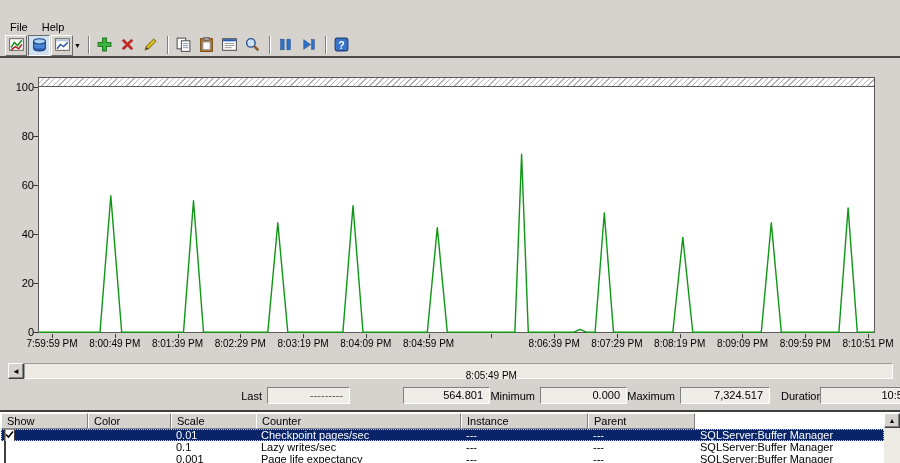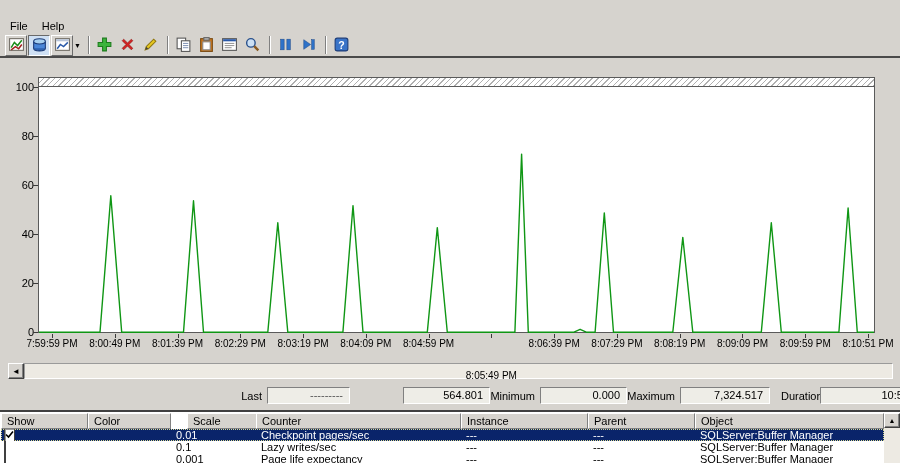--- a/index.html
+++ b/index.html
@@ -17,21 +17,21 @@
   .titlebar .title { color:#fff; font-weight:bold; font-size:11px; margin-left:4px; }
   .winbtns { position:absolute; right:-12px; top:2px; display:flex; gap:2px; }
   .winbtn {
     width:16px; height:14px; background:#d6d3ce; position:relative;
     border:1px solid; border-color:#fff #404040 #404040 #fff;
     box-shadow:inset -1px -1px 0 #808080;
   }
   .glyph-min { position:absolute; left:3px; bottom:2px; width:7px; height:2px; background:#000; }
   .glyph-max { position:absolute; left:3px; top:2px; width:9px; height:8px; border:1px solid #000; border-top:2px solid #000; }
   
-  .menubar { position:absolute; left:0; top:19px; width:832px; height:15px; display:flex; align-items:flex-start; padding-left:4px; gap:2px; }
+  .menubar { position:absolute; left:0; top:19px; width:832px; height:15px; display:flex; align-items:center; padding-left:4px; gap:2px; }
   .menuitem { padding:1px 6px; }
   
   .toolbar { position:absolute; left:0; top:34px; width:900px; height:24px; display:flex; align-items:center; padding-left:5px; border-bottom:2px solid #4a4a4a; }
   .tbtn { width:22px; height:21px; display:flex; align-items:center; justify-content:center; margin-right:1px; }
   .tbtn.raised { border:1px solid; border-color:#fff #6a6a6a #6a6a6a #fff; }
   .tbtn.pressed { border:1px solid; border-color:#6a6a6a #fff #fff #6a6a6a; background:#cfe0f4; }
   .tsep { width:2px; height:18px; margin:0 4px; border-left:1px solid #808080; border-right:1px solid #fff; }
   .dropdown-arrow { font-size:7px; margin:0 3px 0 0; color:#000; }
   
   .graph-panel { position:absolute; left:0; top:60px; width:900px; height:350px; background:#d6d3ce; }
@@ -239,25 +239,24 @@
       <div class="xlab" style="left: 773.24px;">8:09:59 PM</div>
       <div class="xtick" style="left: 868.01px;"></div>
       <div class="xlab" style="left: 836.01px;">8:10:51 PM</div>
     </div>
 
   <div class="legendwrap" id="legend">
     <div class="vscroll-btn">▲</div>
     <div class="vscroll-track"></div>
   <div class="lheader" style="left: 1px; width: 87px;">Show</div>
       <div class="lheader" style="left: 88px; width: 83px;">Color</div>
-      <div class="lheader" style="left: 171px; width: 108px; margin-left: 16px;">Scale</div>
+      <div class="lheader" style="left: 171px; width: 108px;">Scale</div>
       <div class="lheader" style="left: 256px; width: 205px;">Counter</div>
       <div class="lheader" style="left: 461px; width: 127px;">Instance</div>
       <div class="lheader" style="left: 588px; width: 107px;">Parent</div>
-      <div class="lheader" style="left: 695px; width: 189px;">Object</div>
       <div class="lrow selected" style="top: 17px;">
         <div class="lcell" style="width: 87px; padding-left: 0px;"><span class="cbx"><svg width="9" height="9" viewBox="0 0 9 9">
               <polyline points="1,4.5 3.5,7 8,1.5" fill="none" stroke="#000" stroke-width="1.6"></polyline>
             </svg></span></div>
         <div class="lcell" style="width: 83px;"><span class="swatch" style="background: rgb(26, 140, 26);"></span></div>
         <div class="lcell" style="width: 85px;">0.01</div>
         <div class="lcell" style="width: 205px;">Checkpoint pages/sec</div>
         <div class="lcell" style="width: 127px;">---</div>
         <div class="lcell" style="width: 107px;">---</div>
         <div class="lcell" style="width: 189px;">SQLServer:Buffer Manager</div>

